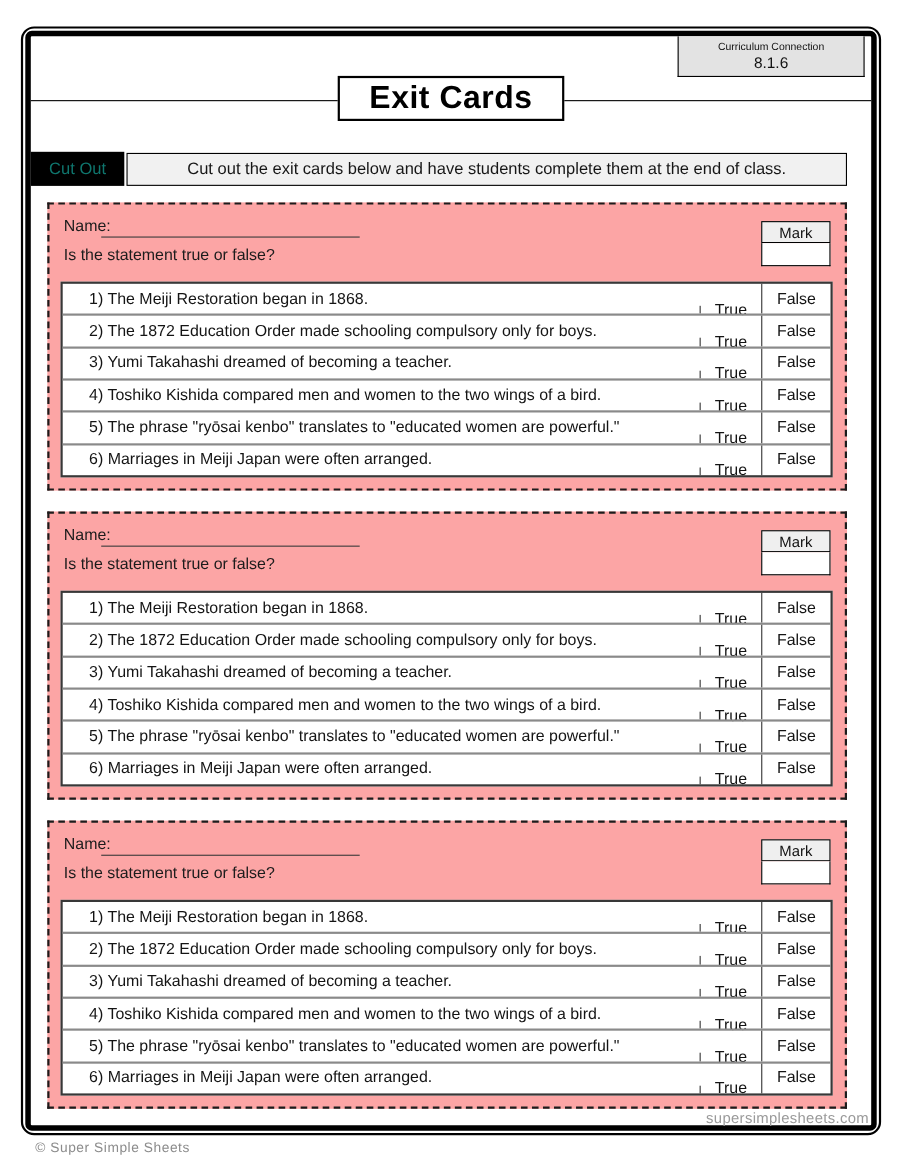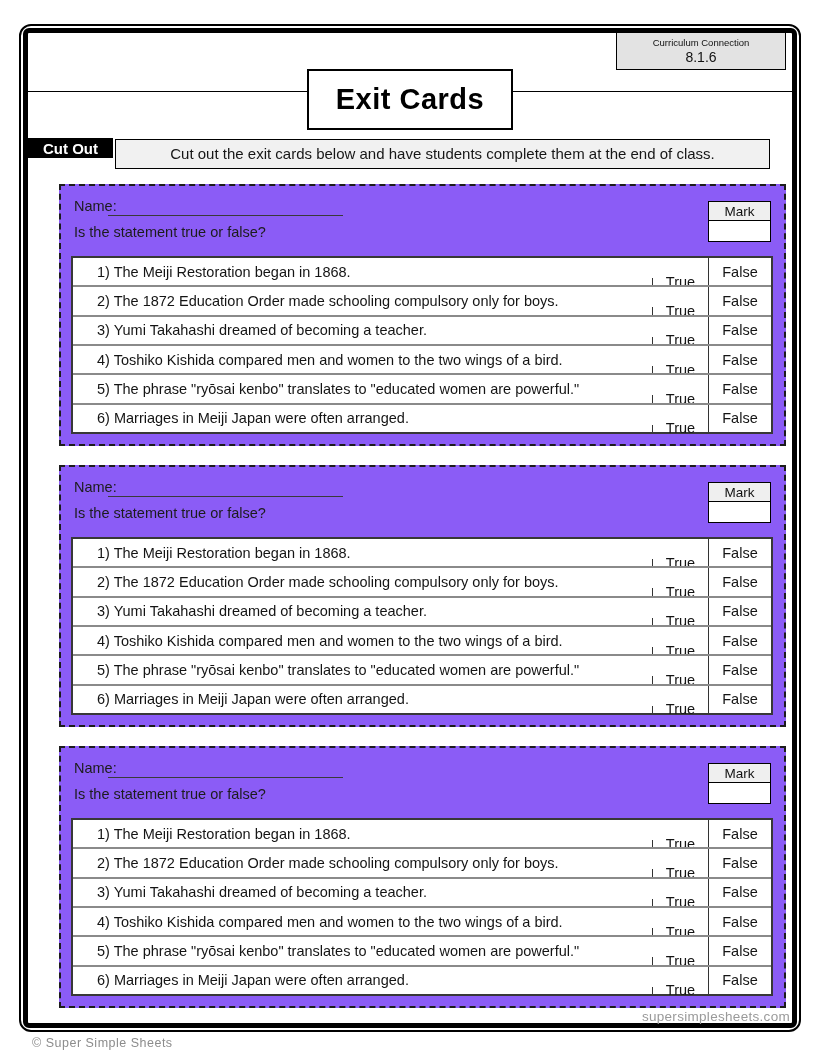--- a/index.html
+++ b/index.html
@@ -50,59 +50,58 @@
 
   .header-rule {
     position: absolute;
     left: 0; right: 0; top: 58px;
     border-top: 1.5px solid #000;
   }
   .title-box {
     position: absolute;
     left: 50%; top: 36px;
     transform: translateX(-50%);
-    width: 206px; height: 61px;
+    width: 206px; height: 41px;
     background: #fff;
     border: 2px solid #000;
     display: flex; align-items: center; justify-content: center;
     z-index: 2;
   }
   .title-box .title-text {
     font-size: 29px; font-weight: bold; letter-spacing: 0.5px; color: #000;
   }
 
   
   .cutout-row {
     position: absolute;
     left: 0; top: 105px; height: 31px; right: 0;
   }
   .cutout-label {
     position: absolute;
-    left: 0; top: 0; width: 85px; height: 20px;
-    background: #000; color: #ffffff;
+    left: 0; top: 0; width: 85px; height: 31px;
+    background: #000; color: #0f766e;
     display: flex; align-items: center; justify-content: center;
     font-size: 15px;
-    font-weight: bold;
   }
   .cutout-instruction {
     position: absolute;
     left: 87px; top: 0.5px; width: 655px; height: 30px;
     background: #f1f1f1;
     border: 1px solid #000;
     display: flex; align-items: center; justify-content: center;
     font-size: 15px; color: #161616;
   }
 
   
   .cards { position: absolute; left: 0; top: 0; right: 0; bottom: 0; }
   .exit-card {
     position: absolute;
-    left: 31px; width: 727px; height: 262px;
+    left: 15px; width: 727px; height: 262px;
     border: 2px dashed #1c1c1c;
-    background: #8b5cf6;
+    background: #fca5a5;
   }
   .exit-card:nth-of-type(1) { top: 151px; }
   .exit-card:nth-of-type(2) { top: 432px; }
   .exit-card:nth-of-type(3) { top: 713px; }
 
   .name-label {
     position: absolute; left: 13px; top: 12px;
     font-size: 14.5px; color: #1c1c1c;
   }
   .name-line {

